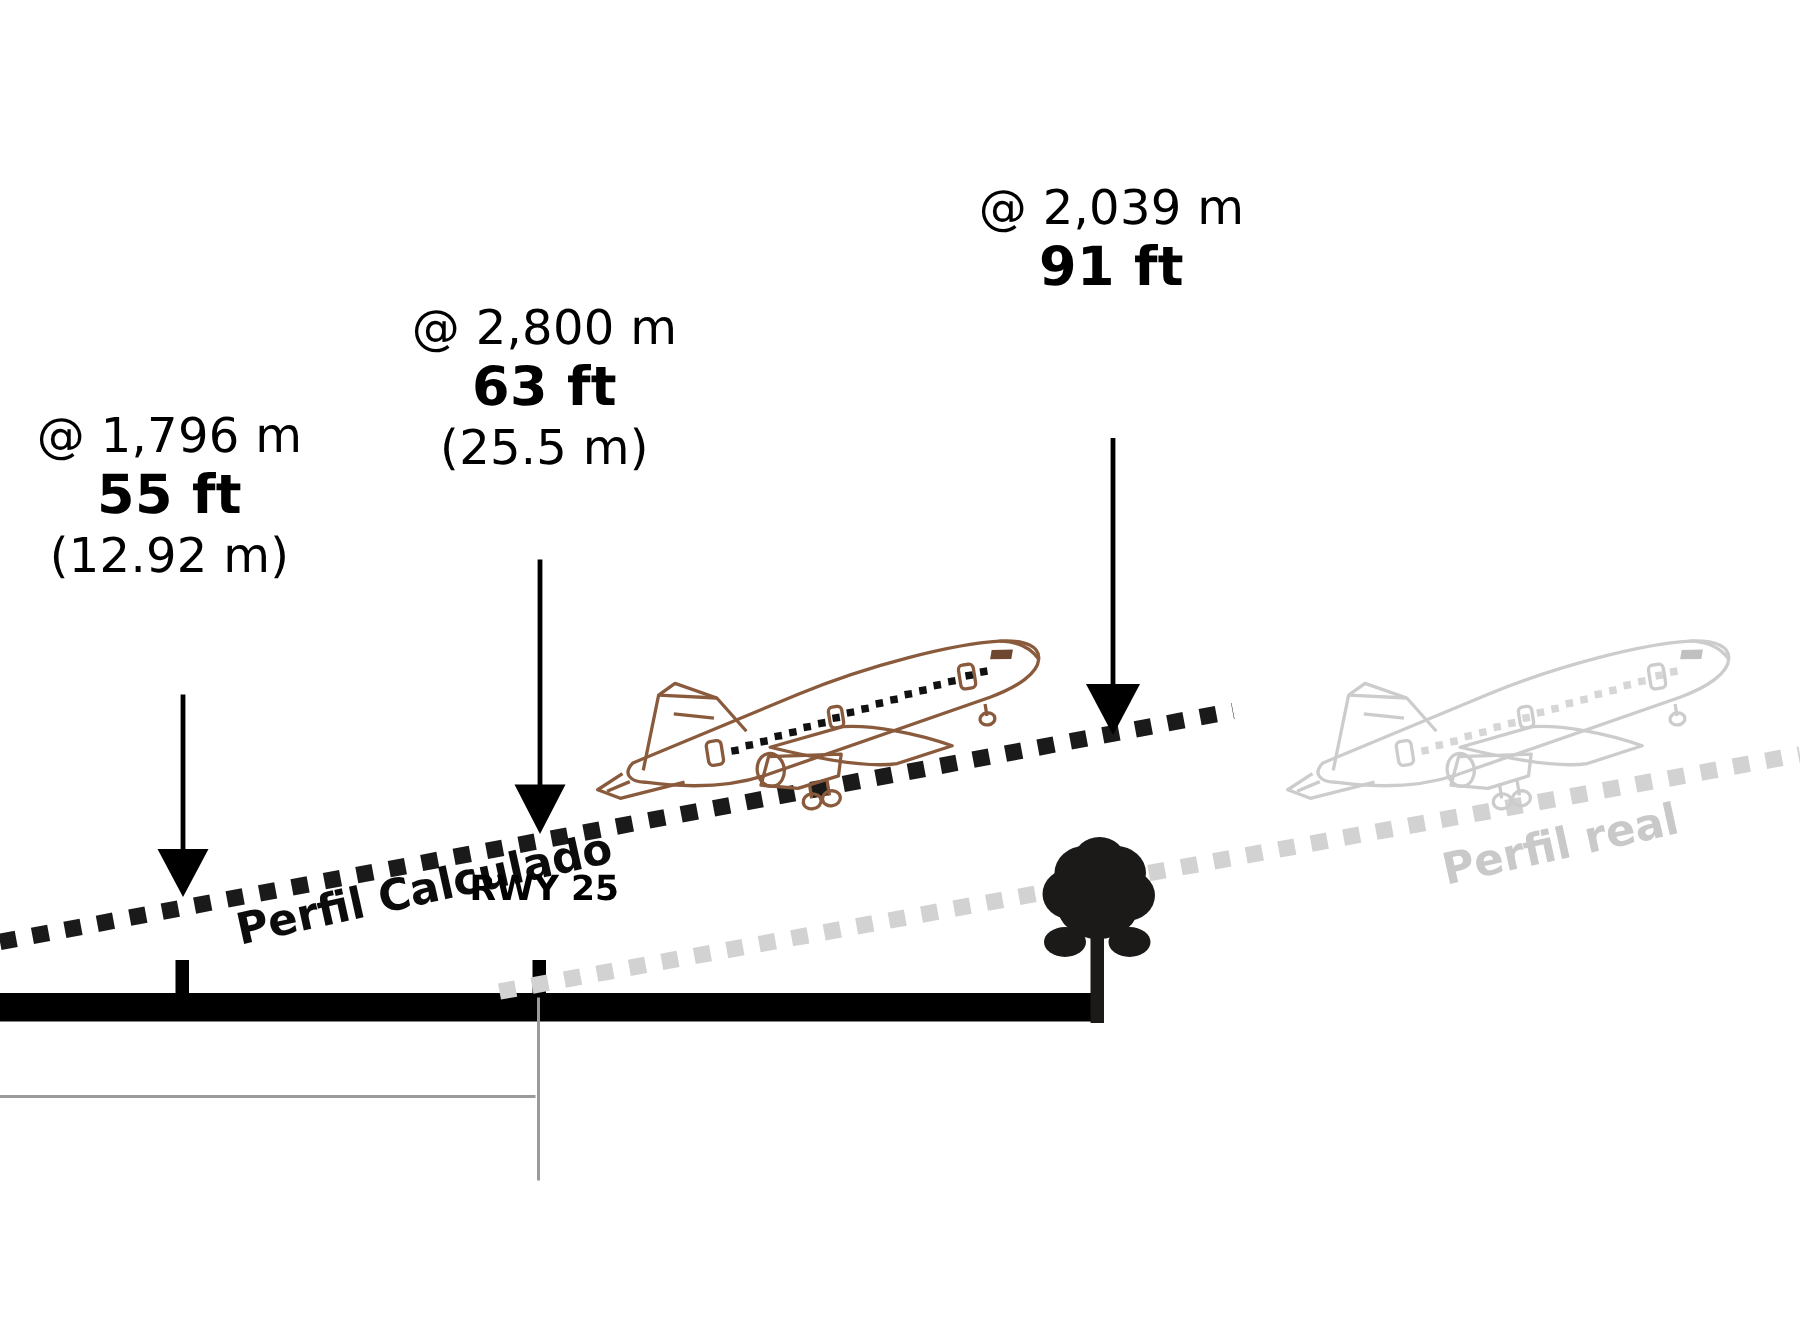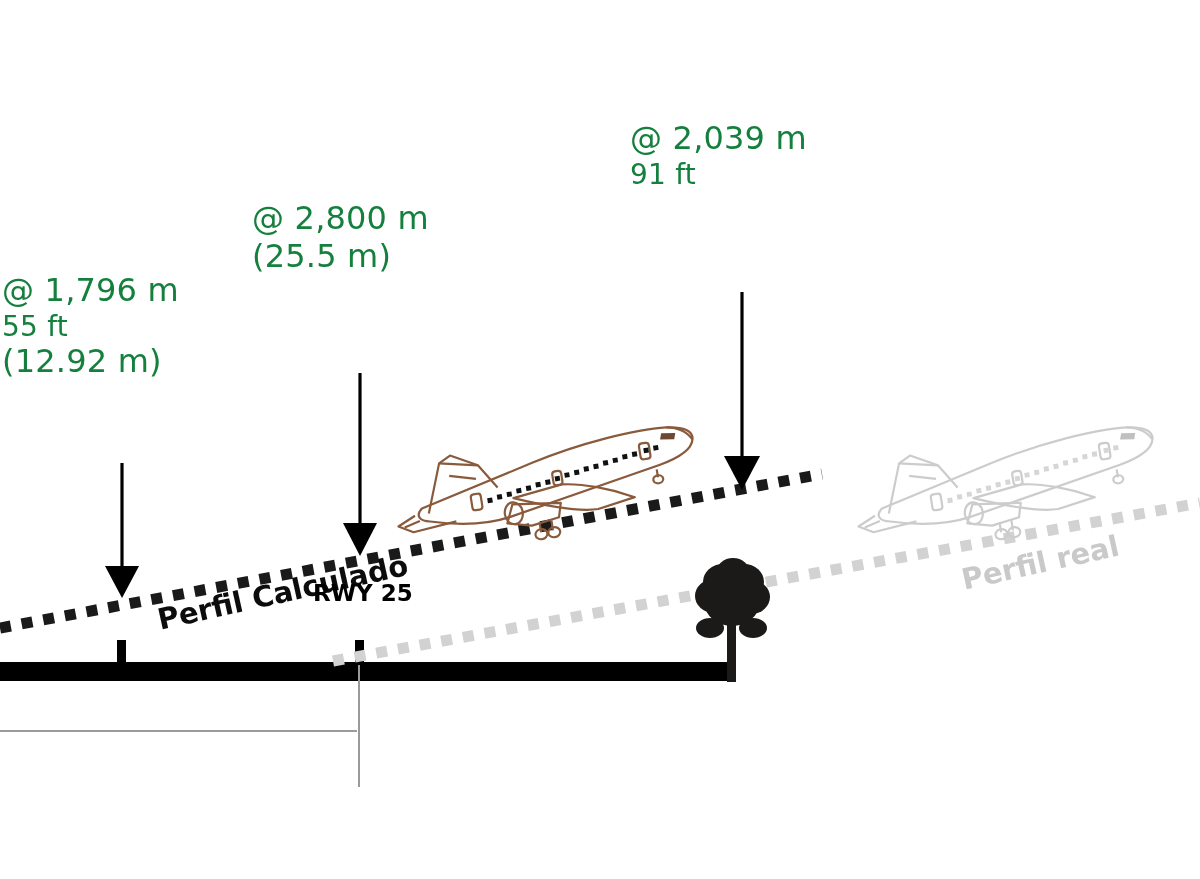--- a/index.html
+++ b/index.html
@@ -8,34 +8,34 @@
     background:#ffffff;
     font-family:"DejaVu Sans","Liberation Sans",sans-serif;
     overflow:hidden;
     position:relative;
   }
   #stage{position:absolute;left:0;top:0;width:1200px;height:879px;}
   #svg-layer{position:absolute;left:0;top:0;width:1200px;height:879px;}
 
   .callout{
     position:absolute;
-    text-align:left;
-    color:#15803d;
+    text-align:center;
+    color:#000000;
     line-height:1.18;
     white-space:nowrap;
   }
   .callout .ln1,
   .callout .ln3{
     font-size:32px;
     font-weight:400;
     letter-spacing:.2px;
   }
   .callout .ln2{
-    font-size:28px;
-    font-weight:normal;
+    font-size:36px;
+    font-weight:bold;
     letter-spacing:.2px;
   }
 
   #callout-1{left:2px;  top:272px; width:222px;}
   #callout-2{left:252px;top:200px; width:222px;}
   #callout-3{left:630px;top:120px; width:222px;}
 
   .rot-label{
     position:absolute;
     white-space:nowrap;
@@ -211,20 +211,21 @@
   </svg>
 
   <div class="callout" id="callout-1">
     <div class="ln1">@ 1,796 m</div>
     <div class="ln2">55 ft</div>
     <div class="ln3">(12.92 m)</div>
   </div>
 
   <div class="callout" id="callout-2">
     <div class="ln1">@ 2,800 m</div>
+    <div class="ln2">63 ft</div>
     <div class="ln3">(25.5 m)</div>
   </div>
 
   <div class="callout" id="callout-3">
     <div class="ln1">@ 2,039 m</div>
     <div class="ln2">91 ft</div>
   </div>
 
   <div class="rot-label" id="label-perfil-calculado">Perfil Calculado</div>
 

